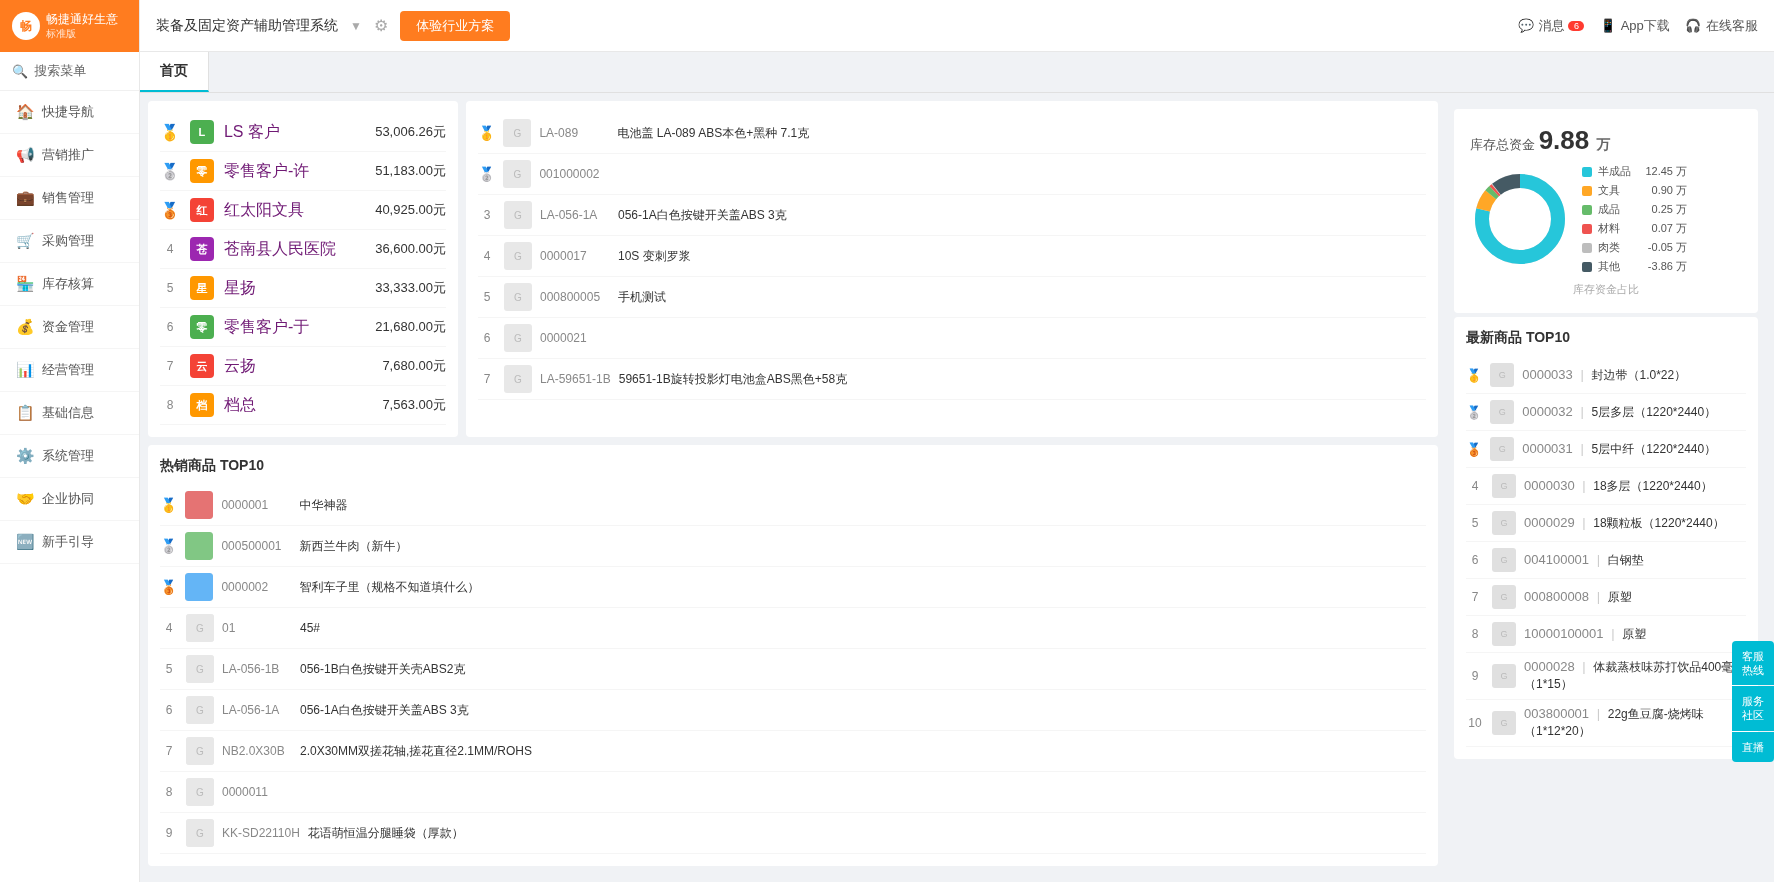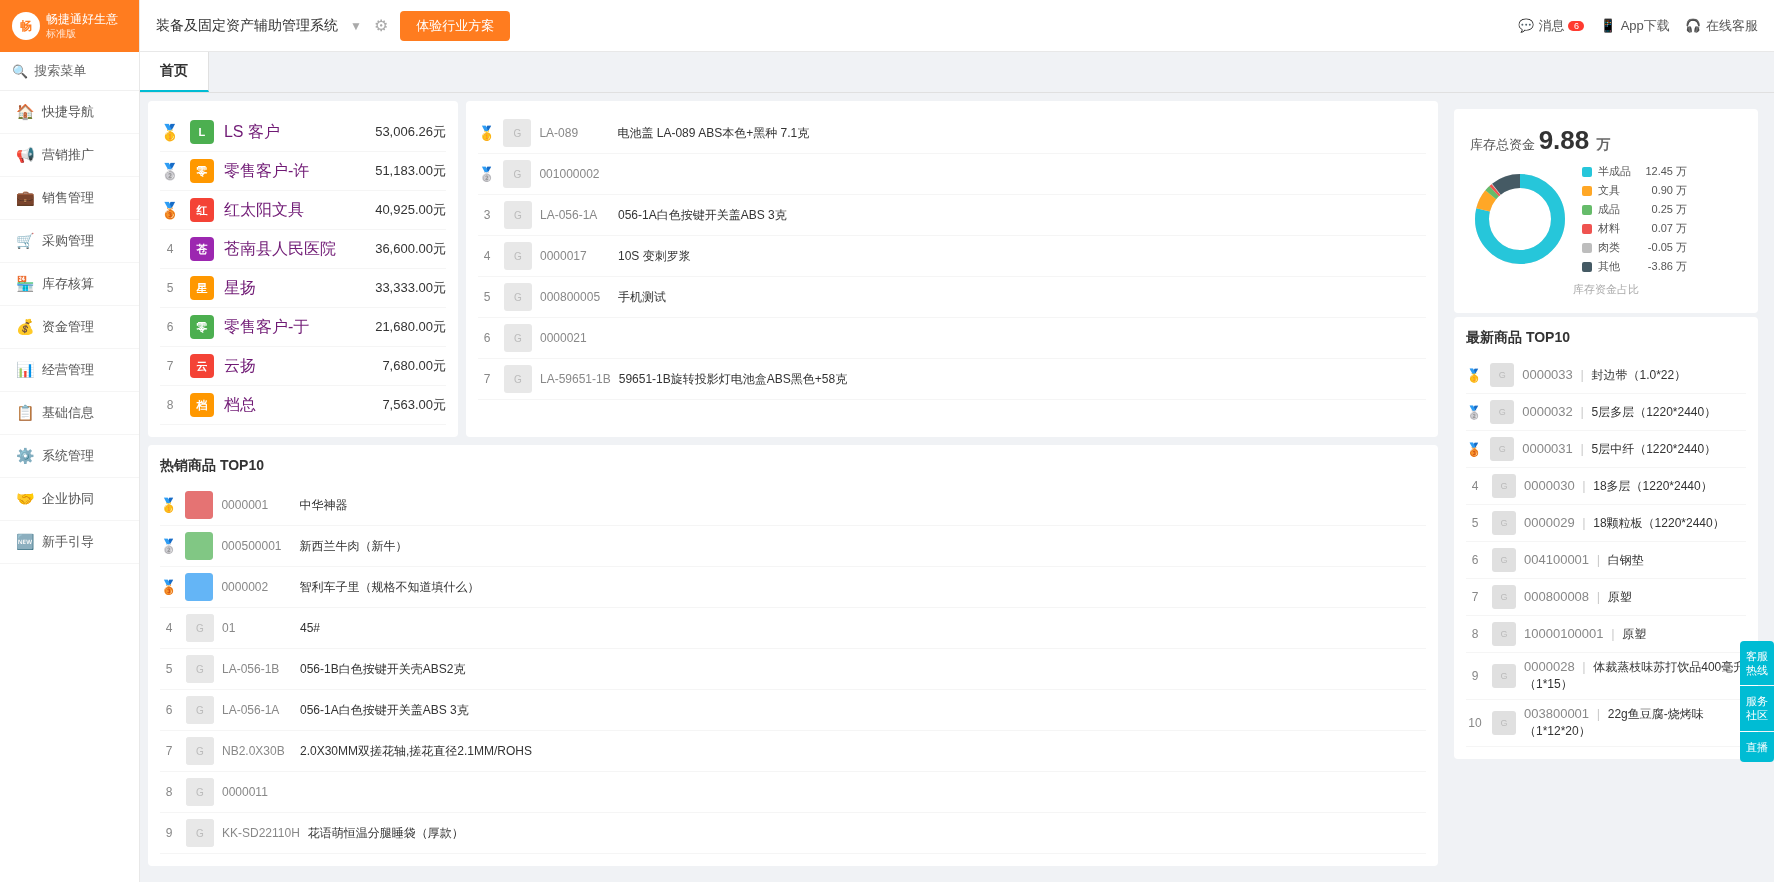--- a/index.html
+++ b/index.html
@@ -280,21 +280,21 @@
       flex-direction: column;
       gap: 1px;
     }
     .float-btn {
       background: #00bcd4;
       color: #fff;
       font-size: 11px;
       padding: 8px 6px;
       cursor: pointer;
       text-align: center;
-      width: 34px;
+      width: 42px;
     }
     .float-btn:first-child { border-radius: 4px 4px 0 0; }
     .float-btn:last-child { border-radius: 0 0 4px 4px; }
 
     
     .main-content {
       display: flex;
       gap: 8px;
       flex: 1;
     }

